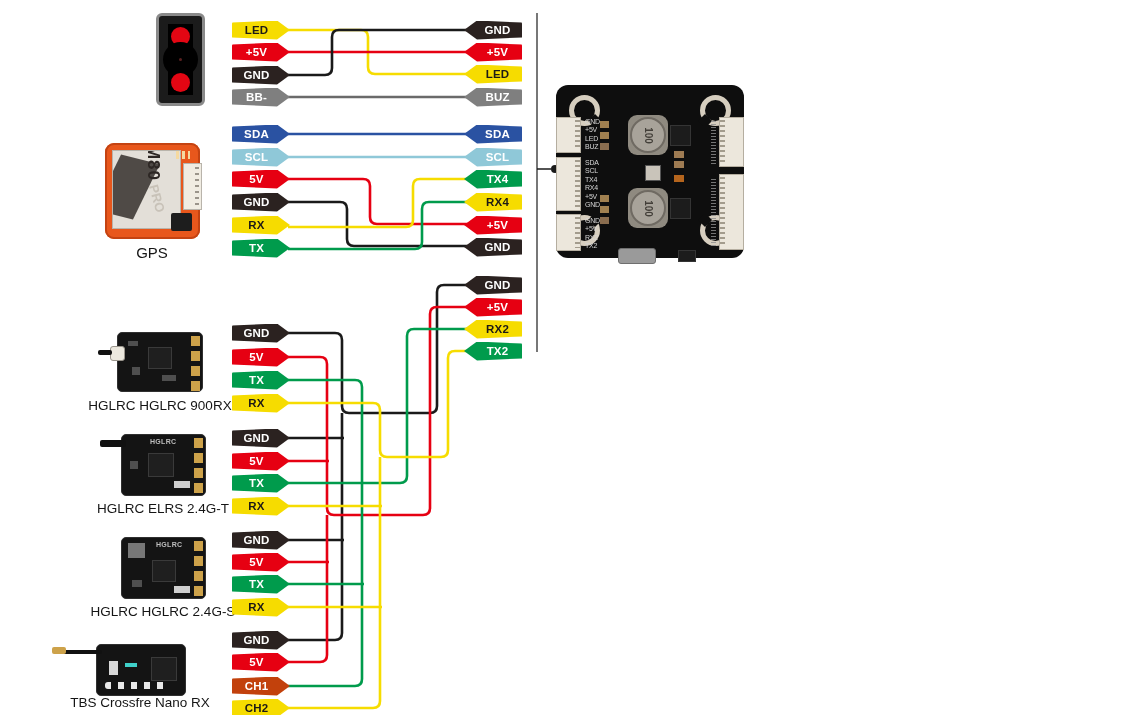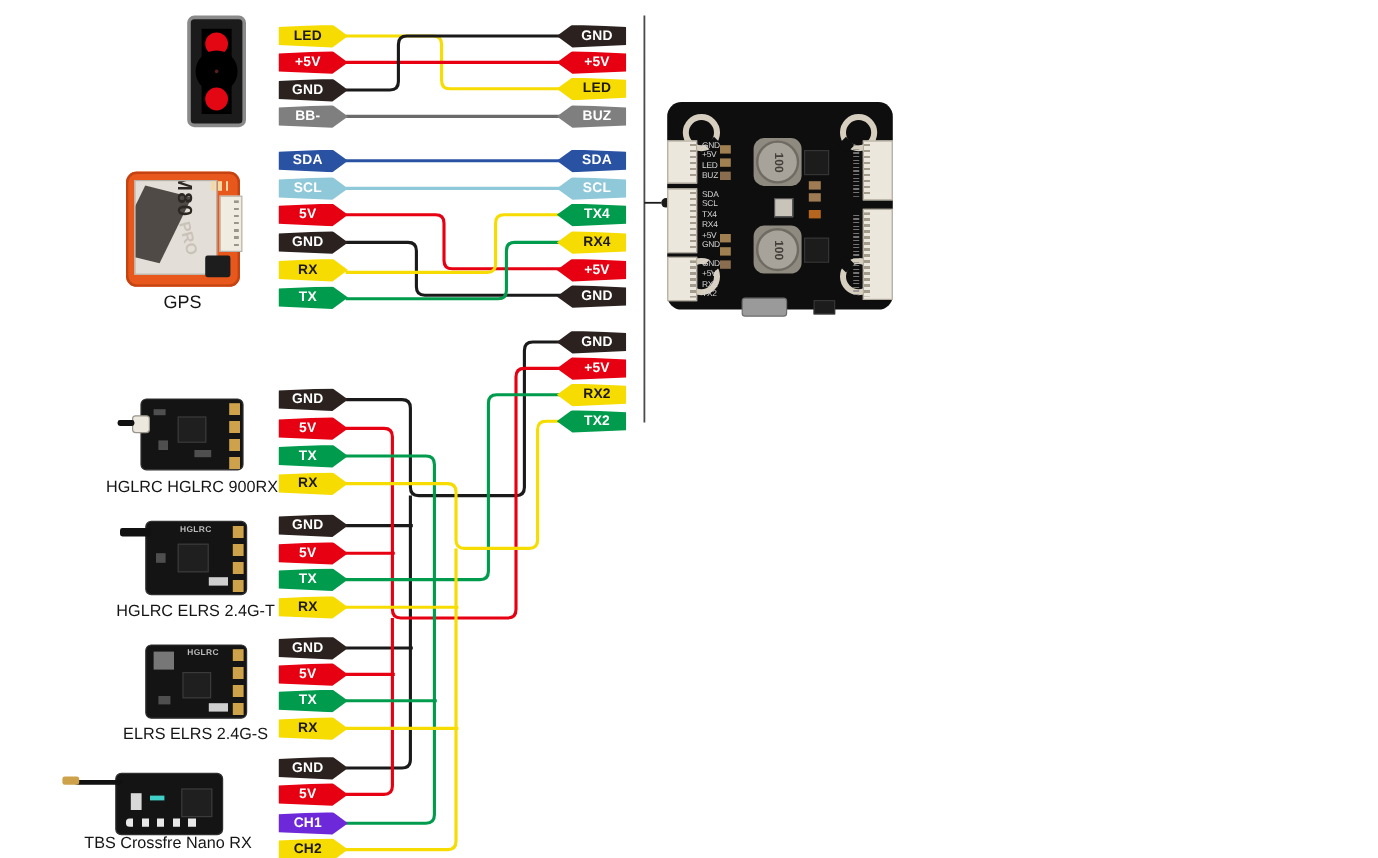--- a/index.html
+++ b/index.html
@@ -151,21 +151,21 @@
   <div class="devlabel" style="left:88px;top:501px;width:150px;font-size:13.5px;">HGLRC ELRS 2.4G-T</div>
 
   <div class="rxb" style="left:121px;top:537px;width:85px;height:62px;">
     <span class="goldpads" style="height:57px;top:3px"></span>
     <span class="brand" style="left:34px;top:3px">HGLRC</span>
     <span class="bit" style="left:6px;top:5px;width:17px;height:15px;background:#777"></span>
     <span class="ic" style="left:30px;top:22px;width:22px;height:20px"></span>
     <span class="bit" style="left:10px;top:42px;width:10px;height:7px"></span>
     <span class="bit" style="left:52px;top:48px;width:16px;height:7px;background:#cfcfcf"></span>
   </div>
-  <div class="devlabel" style="left:88px;top:604px;width:150px;font-size:13.5px;">ELRS ELRS 2.4G-S</div>
+  <div class="devlabel" style="left:88px;top:604px;width:150px;font-size:13.5px;">HGLRC HGLRC 2.4G-S</div>
 
   <div class="rxb" style="left:96px;top:644px;width:90px;height:52px;">
     <span class="ic" style="left:54px;top:12px;width:24px;height:22px"></span>
     <span class="bit" style="left:12px;top:16px;width:9px;height:14px;background:#d8d8d8"></span>
     <span class="bit" style="left:28px;top:18px;width:12px;height:4px;background:#3fd0c9"></span>
     <span class="tbs-dots"></span>
   </div>
   <span class="antwire" style="left:62px;top:650px;width:40px;height:4px;"></span>
   <span class="goldtip" style="left:52px;top:647px;width:14px;height:7px;"></span>
   <div class="devlabel" style="left:65px;top:695px;width:150px;font-size:13.5px;">TBS Crossfre Nano RX</div>
@@ -261,16 +261,16 @@
       <div class="chip left" style="left: 232px; top: 428.5px; background: rgb(43, 34, 32); color: rgb(255, 255, 255);">GND</div>
       <div class="chip left" style="left: 232px; top: 451.5px; background: rgb(230, 0, 18); color: rgb(255, 255, 255);">5V</div>
       <div class="chip left" style="left: 232px; top: 473.5px; background: rgb(0, 155, 76); color: rgb(255, 255, 255);">TX</div>
       <div class="chip left" style="left: 232px; top: 496.5px; background: rgb(246, 220, 0); color: rgb(29, 26, 22);">RX</div>
       <div class="chip left" style="left: 232px; top: 530.5px; background: rgb(43, 34, 32); color: rgb(255, 255, 255);">GND</div>
       <div class="chip left" style="left: 232px; top: 552.5px; background: rgb(230, 0, 18); color: rgb(255, 255, 255);">5V</div>
       <div class="chip left" style="left: 232px; top: 574.5px; background: rgb(0, 155, 76); color: rgb(255, 255, 255);">TX</div>
       <div class="chip left" style="left: 232px; top: 597.5px; background: rgb(246, 220, 0); color: rgb(29, 26, 22);">RX</div>
       <div class="chip left" style="left: 232px; top: 630.5px; background: rgb(43, 34, 32); color: rgb(255, 255, 255);">GND</div>
       <div class="chip left" style="left: 232px; top: 652.5px; background: rgb(230, 0, 18); color: rgb(255, 255, 255);">5V</div>
-      <div class="chip left" style="left: 232px; top: 676.5px; background: #6d28d9; color: rgb(255, 255, 255);">CH1</div>
+      <div class="chip left" style="left: 232px; top: 676.5px; background: #c2410c; color: rgb(255, 255, 255);">CH1</div>
       <div class="chip left" style="left: 232px; top: 698.5px; background: rgb(246, 220, 0); color: rgb(29, 26, 22);">CH2</div>
     </div>
 </div>
 
 </body></html>

